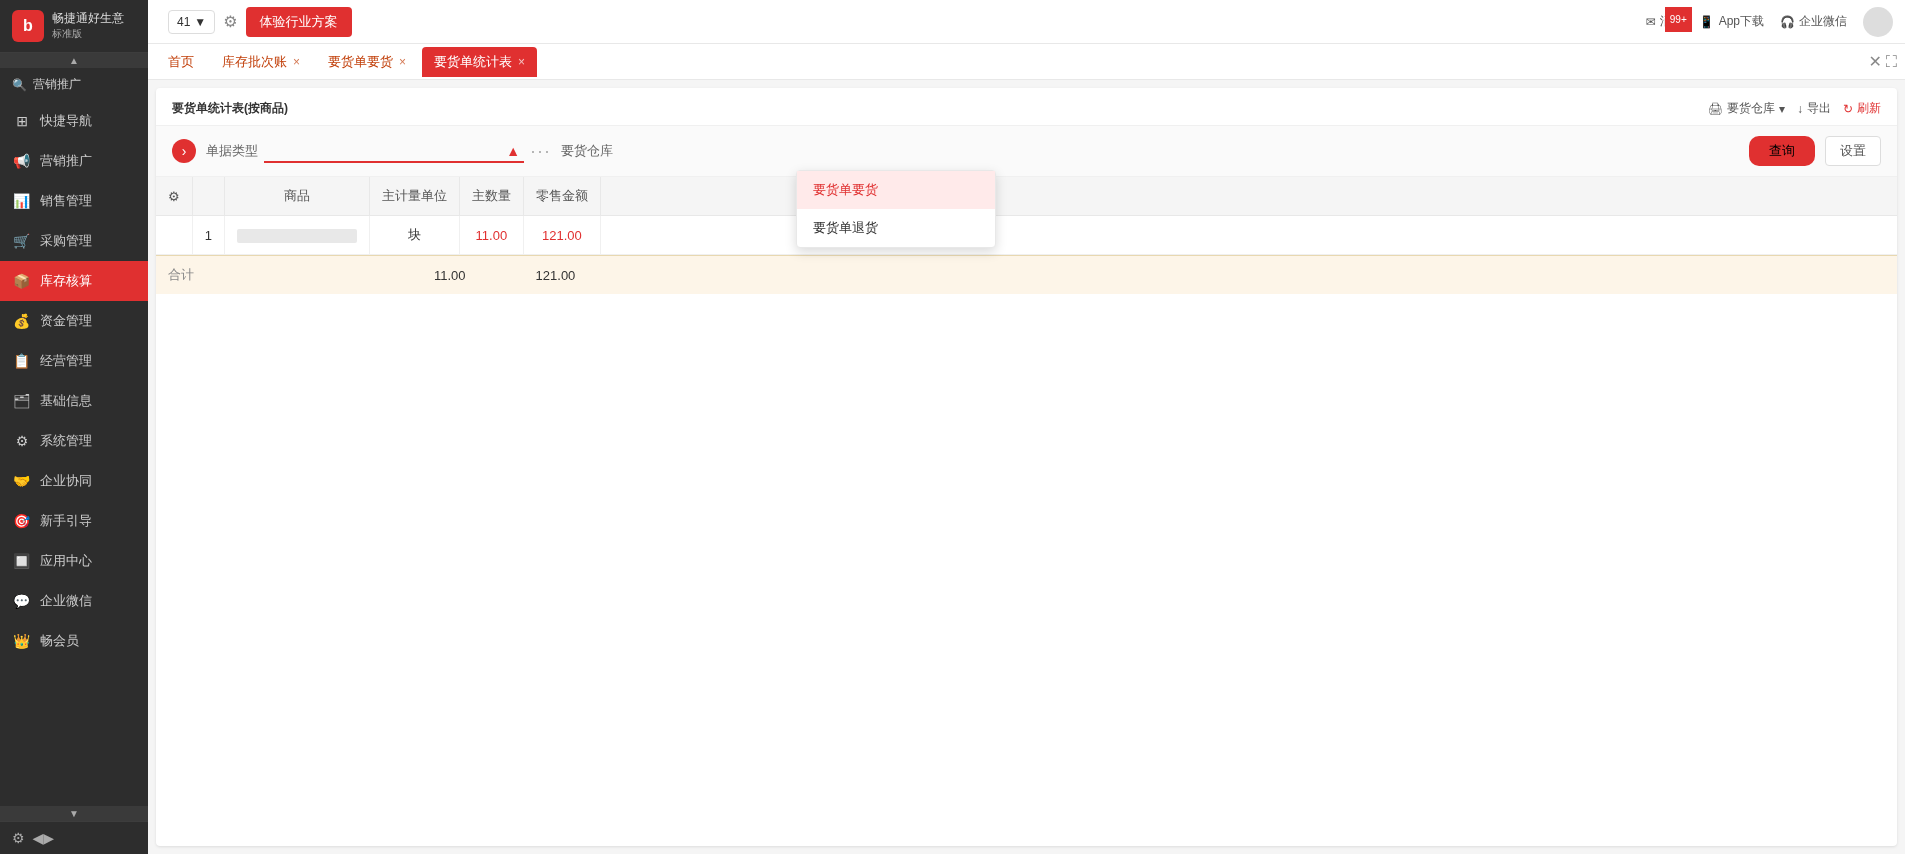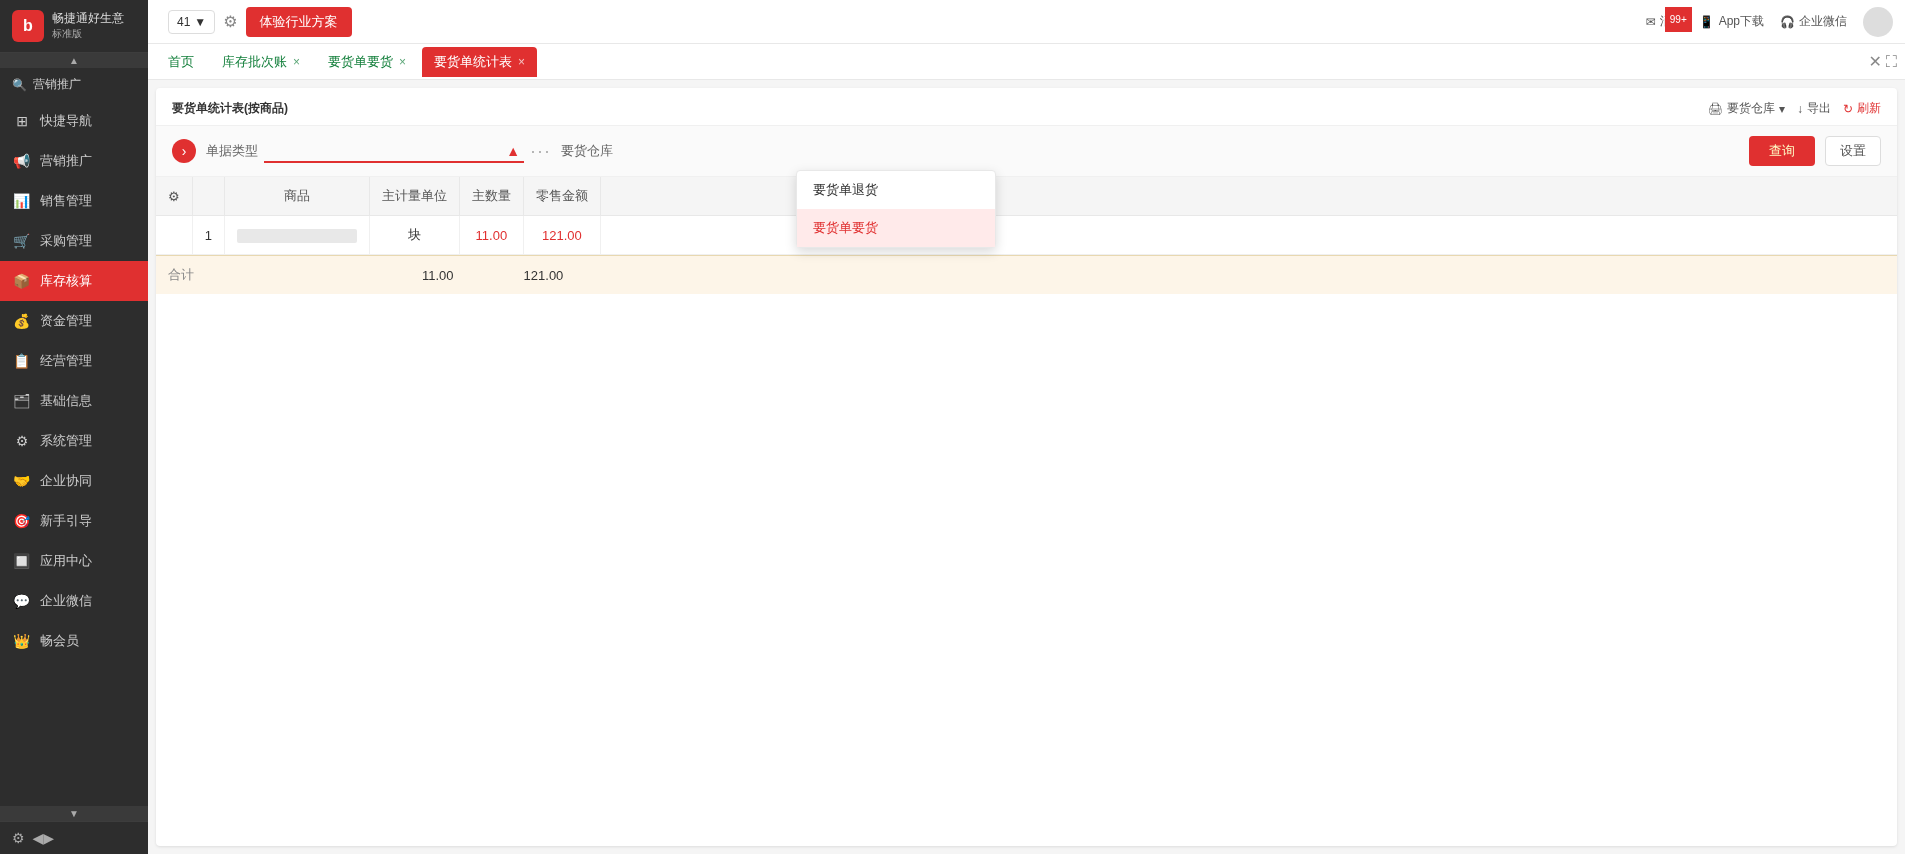--- a/index.html
+++ b/index.html
@@ -185,21 +185,21 @@
       border-bottom: 1px solid #e8e8e8;
       padding: 0 8px;
       flex-shrink: 0;
       gap: 4px;
     }
     .tab {
       display: flex;
       align-items: center;
       padding: 6px 12px;
       font-size: 13px;
-      color: #15803d;
+      color: #c2410c;
       cursor: pointer;
       border-radius: 4px 4px 0 0;
       gap: 6px;
       white-space: nowrap;
     }
     .tab.active {
       background: #e03030;
       color: white;
     }
     .tab-close {
@@ -341,23 +341,23 @@
     }
 
     .warehouse-group {
       display: flex;
       align-items: center;
       gap: 6px;
     }
 
     .query-btn {
       background: #e03030;
-      color: #fef9c3;
+      color: #000000;
       border: none;
-      border-radius: 4px;
+      border-radius: 10px;
       padding: 6px 20px;
       font-size: 13px;
       cursor: pointer;
       margin-left: auto;
     }
     .settings-filter-btn {
       background: white;
       color: #555;
       border: 1px solid #ddd;
       border-radius: 4px;
@@ -430,21 +430,21 @@
     .table-footer {
       background: #fdf5e8;
       border-top: 1px solid #e8d8b0;
       padding: 10px 12px;
       display: flex;
       align-items: center;
       font-size: 13px;
       color: #555;
       gap: 40px;
     }
-    .footer-label { color: #888; margin-right: 8px; }
+    .footer-label { color: #888; margin-right: 20px; }
     .footer-value { font-weight: normal; color: #333; }
 
     
     .product-cell {
       text-align: left;
     }
     .product-placeholder {
       display: inline-block;
       width: 120px;
       height: 14px;
@@ -624,22 +624,22 @@
       </div>
 
       <div class="warehouse-group">
         <span class="filter-label">要货仓库</span>
       </div>
 
       <button class="query-btn">查询</button>
       <button class="settings-filter-btn">设置</button>
 
       <div class="dropdown-overlay">
+        <div class="dropdown-item selected">要货单要货</div>
         <div class="dropdown-item">要货单退货</div>
-        <div class="dropdown-item selected">要货单要货</div>
       </div>
     </div>
 
     <div class="table-container">
       <table>
         <thead>
           <tr>
             <th class="settings-col">⚙</th>
             <th></th>
             <th>商品</th>

